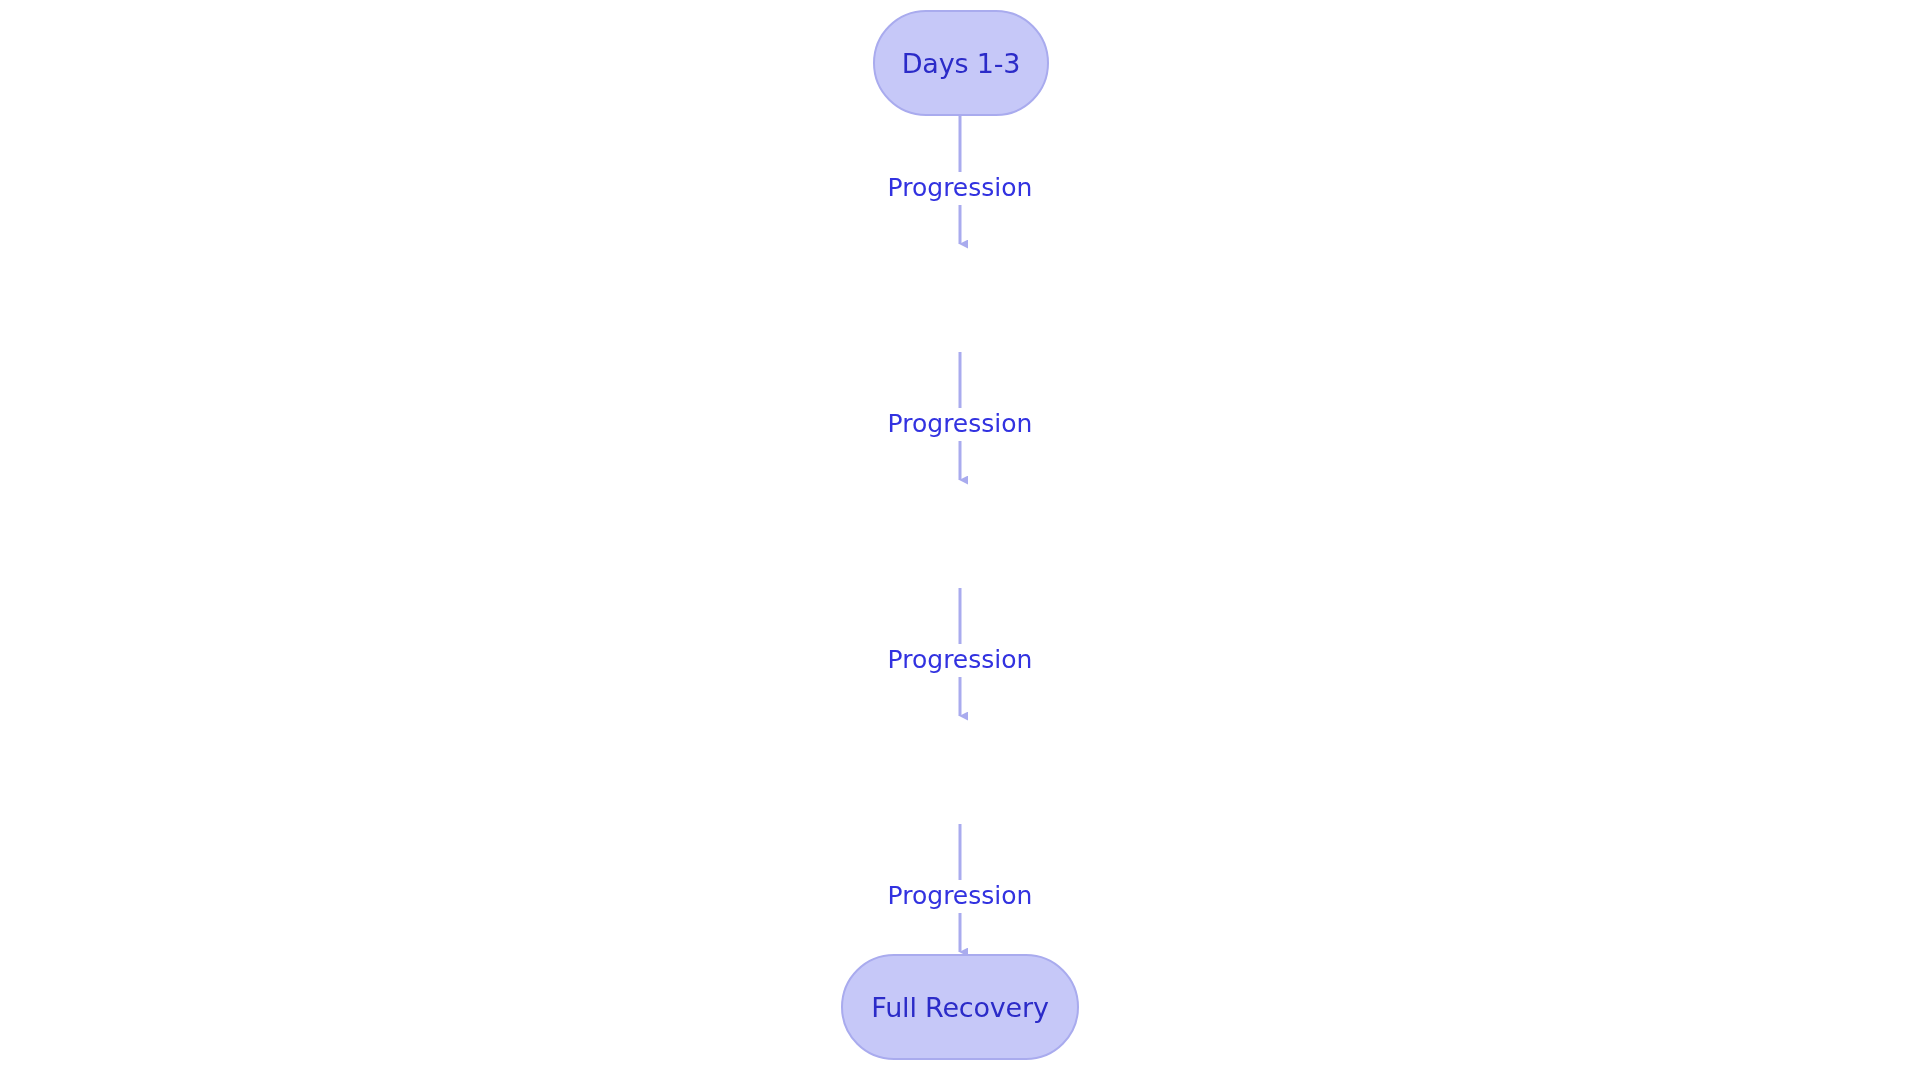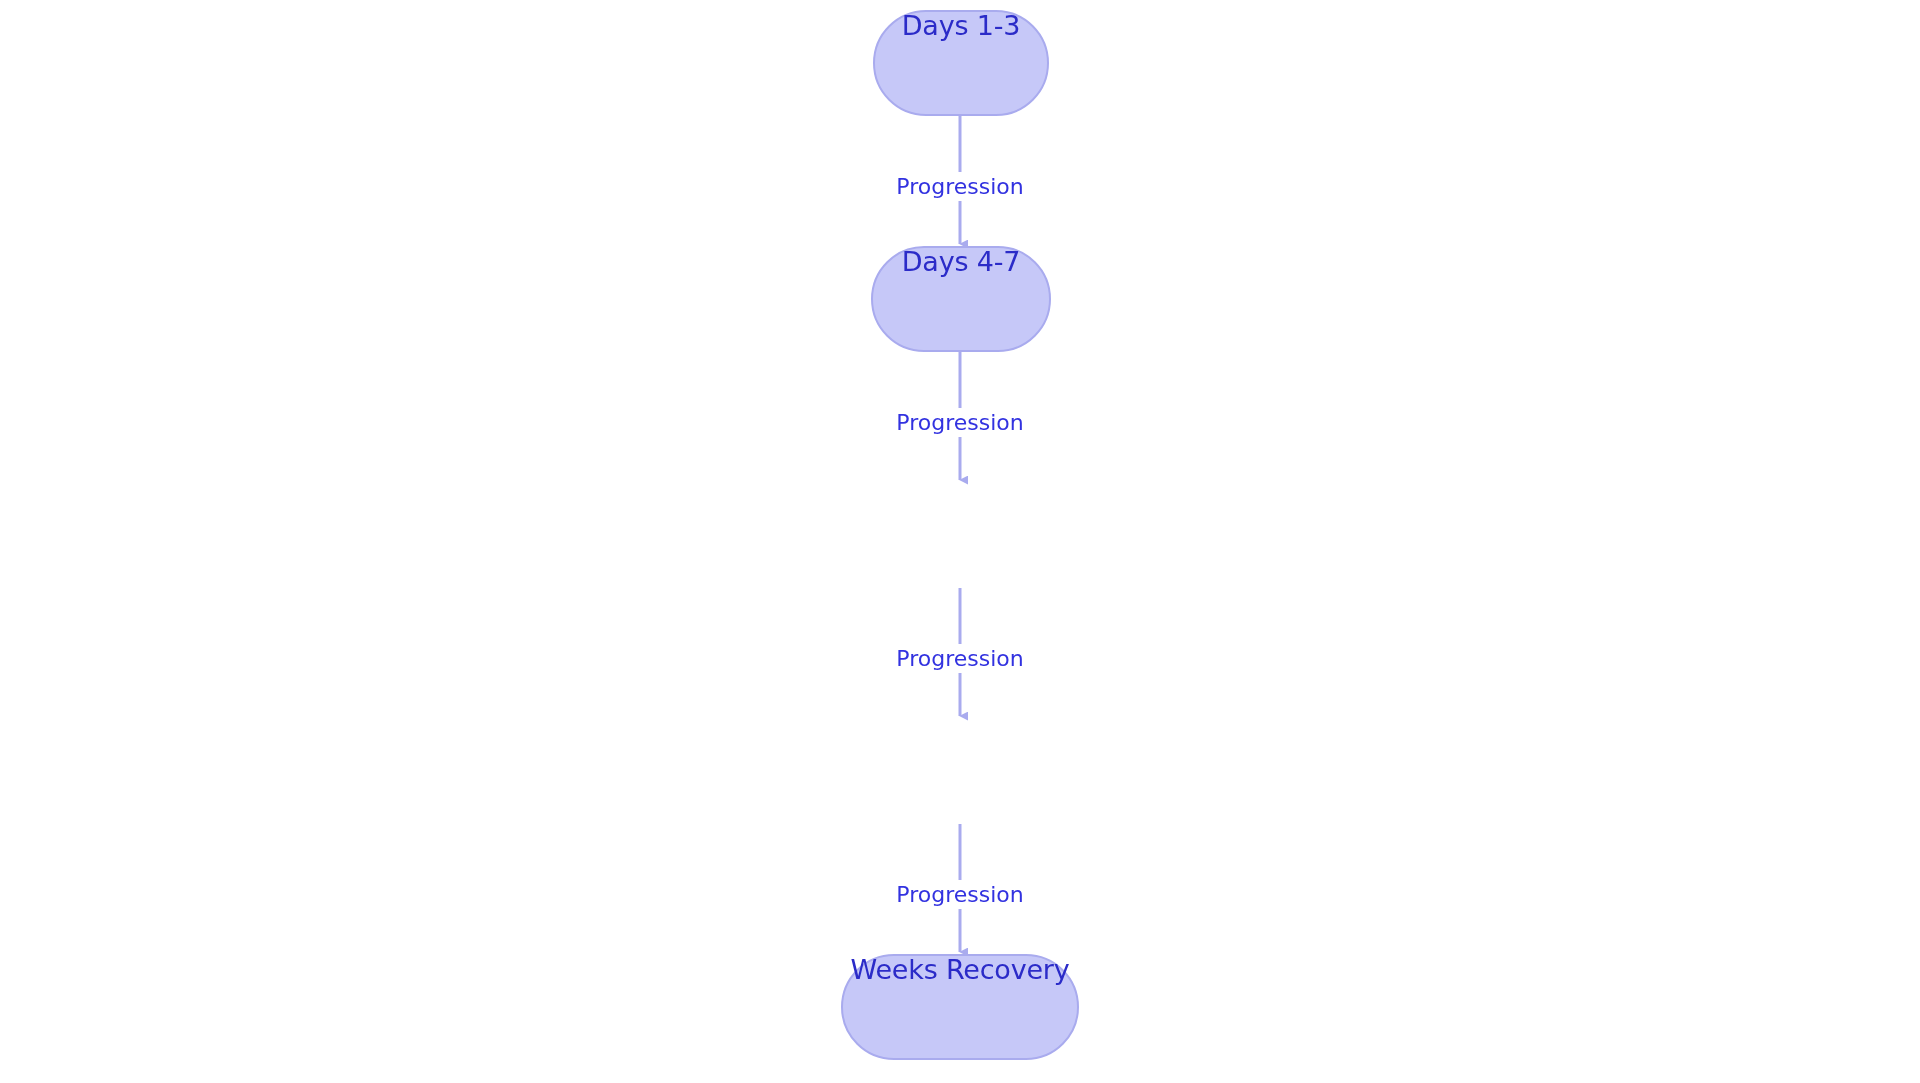--- a/index.html
+++ b/index.html
@@ -18,20 +18,21 @@
     height: 1083px;
     background: #ffffff;
     overflow: hidden;
   }
 
   
   .node {
     position: absolute;
     box-sizing: border-box;
     display: flex;
+    align-items: center;
     justify-content: center;
     background: #c6c8f8;
     border: 2px solid #a9abee;
     border-radius: 999px;
     z-index: 3;
   }
   .node-label {
     font-family: "DejaVu Sans", sans-serif;
     font-size: 27px;
     font-weight: 400;
@@ -55,21 +56,21 @@
     width: 1920px;
     height: 1083px;
     z-index: 1;
     pointer-events: none;
   }
 
   .edge-label {
     position: absolute;
     z-index: 2;
     font-family: "DejaVu Sans", sans-serif;
-    font-size: 22px;
+    font-size: 25px;
     font-weight: 400;
     color: #3232e0;
     background: #ffffff;
     padding: 2px 7px;
     white-space: nowrap;
     transform: translateX(-50%);
     line-height: 1.15;
   }
   .edge-label-1 { left: 960px; top: 172px; }
   .edge-label-2 { left: 960px; top: 408px; }
@@ -104,23 +105,20 @@
 
   <div class="edge-label edge-label-1">Progression</div>
   <div class="edge-label edge-label-2">Progression</div>
   <div class="edge-label edge-label-3">Progression</div>
   <div class="edge-label edge-label-4">Progression</div>
 
   <div class="node node-1">
     <span class="node-label">Days 1-3</span>
   </div>
 
-  <div class="node node-2">
-    <span class="node-label">Days 4-7</span>
-  </div>
 
 
 
   <div class="node node-5">
-    <span class="node-label">Weeks Recovery</span>
+    <span class="node-label">Full Recovery</span>
   </div>
 
 </div>
 
 </body></html>

